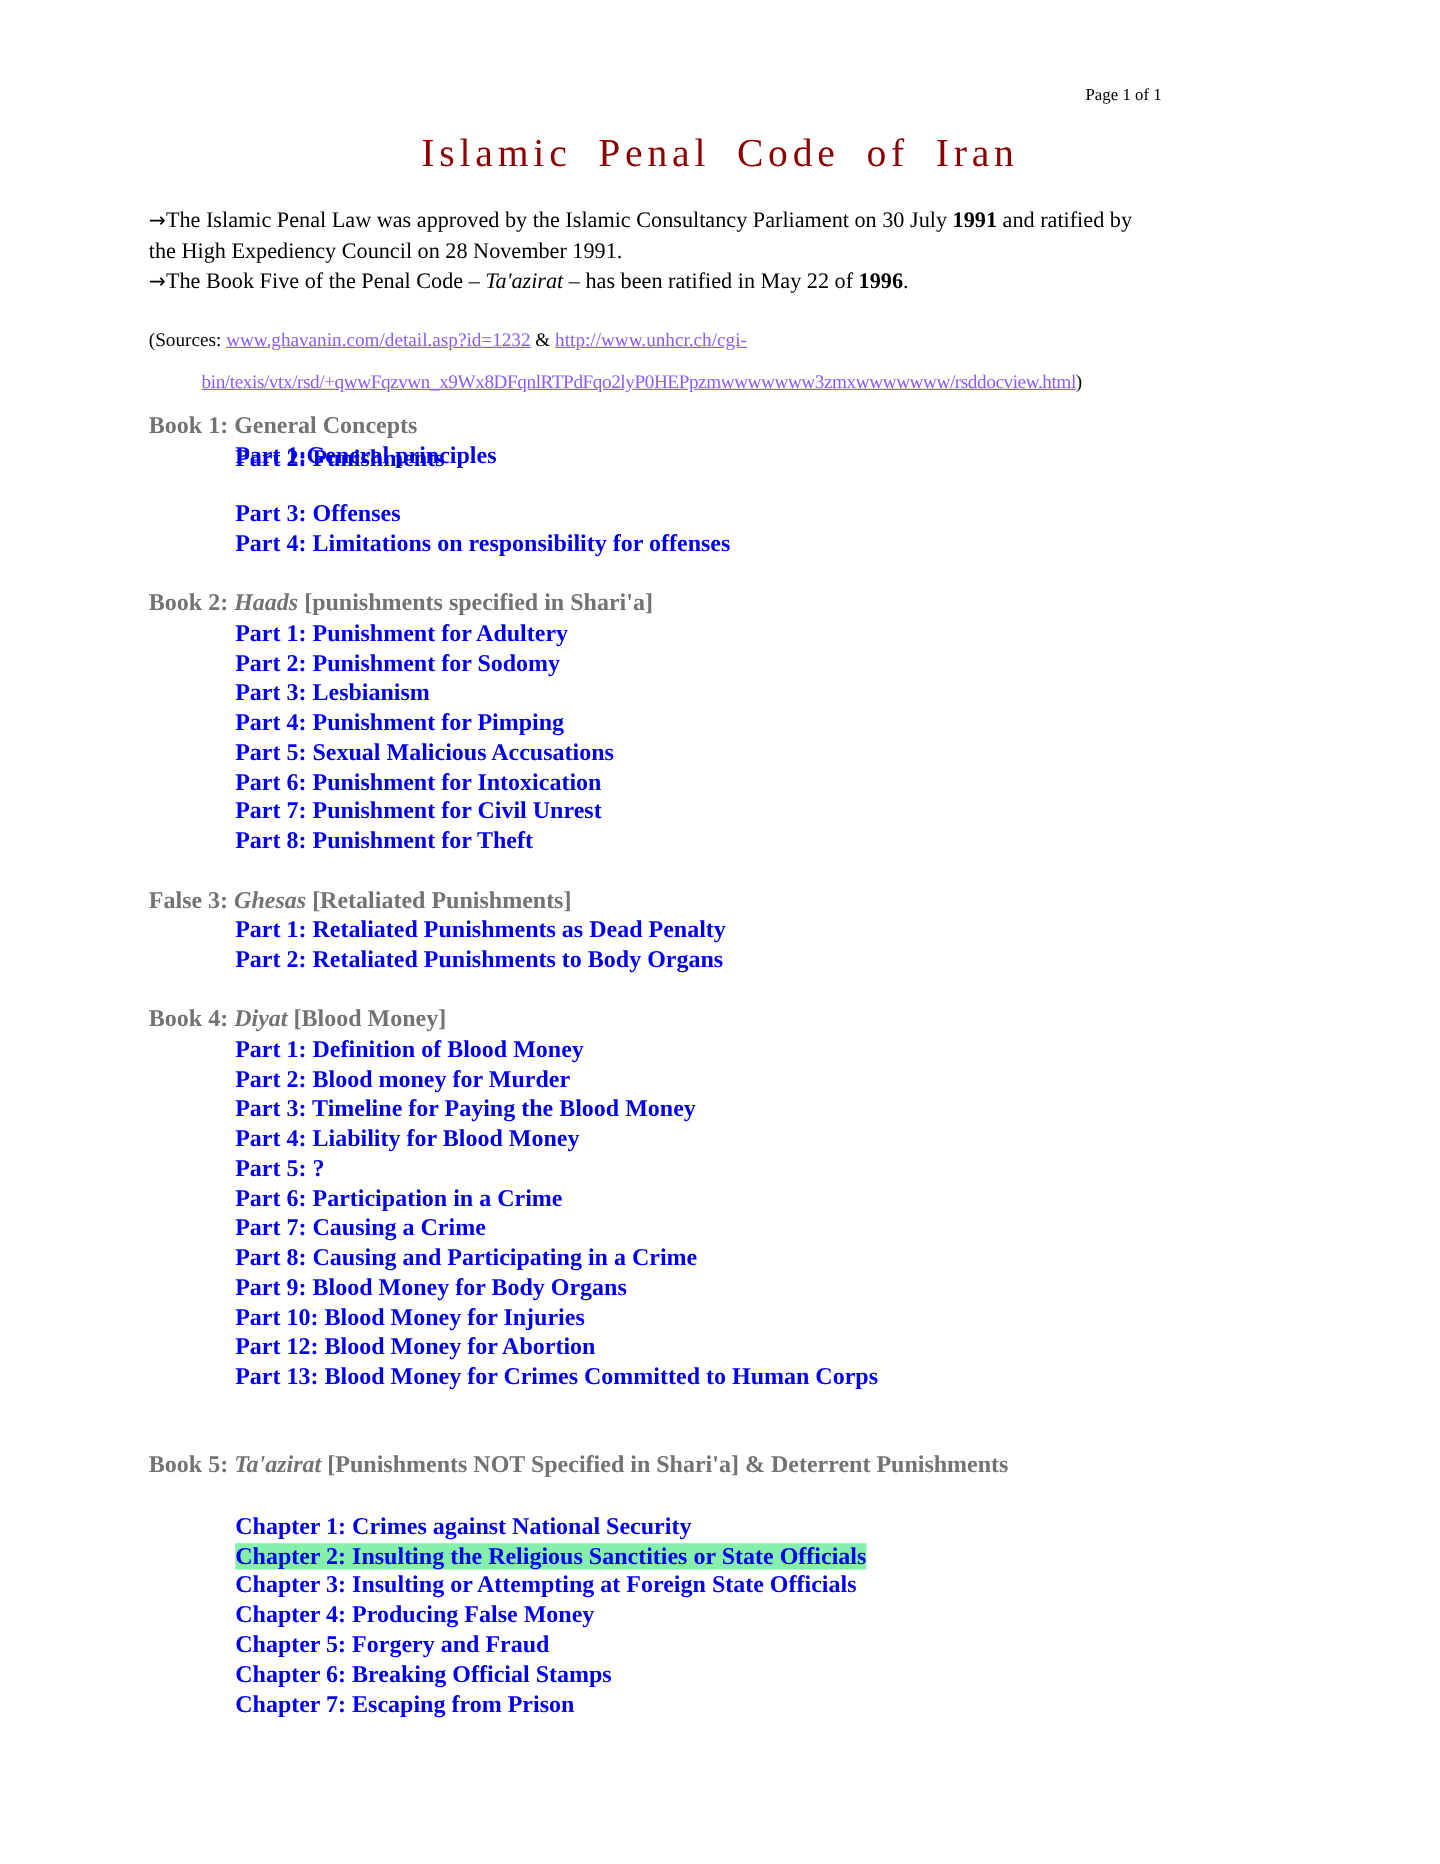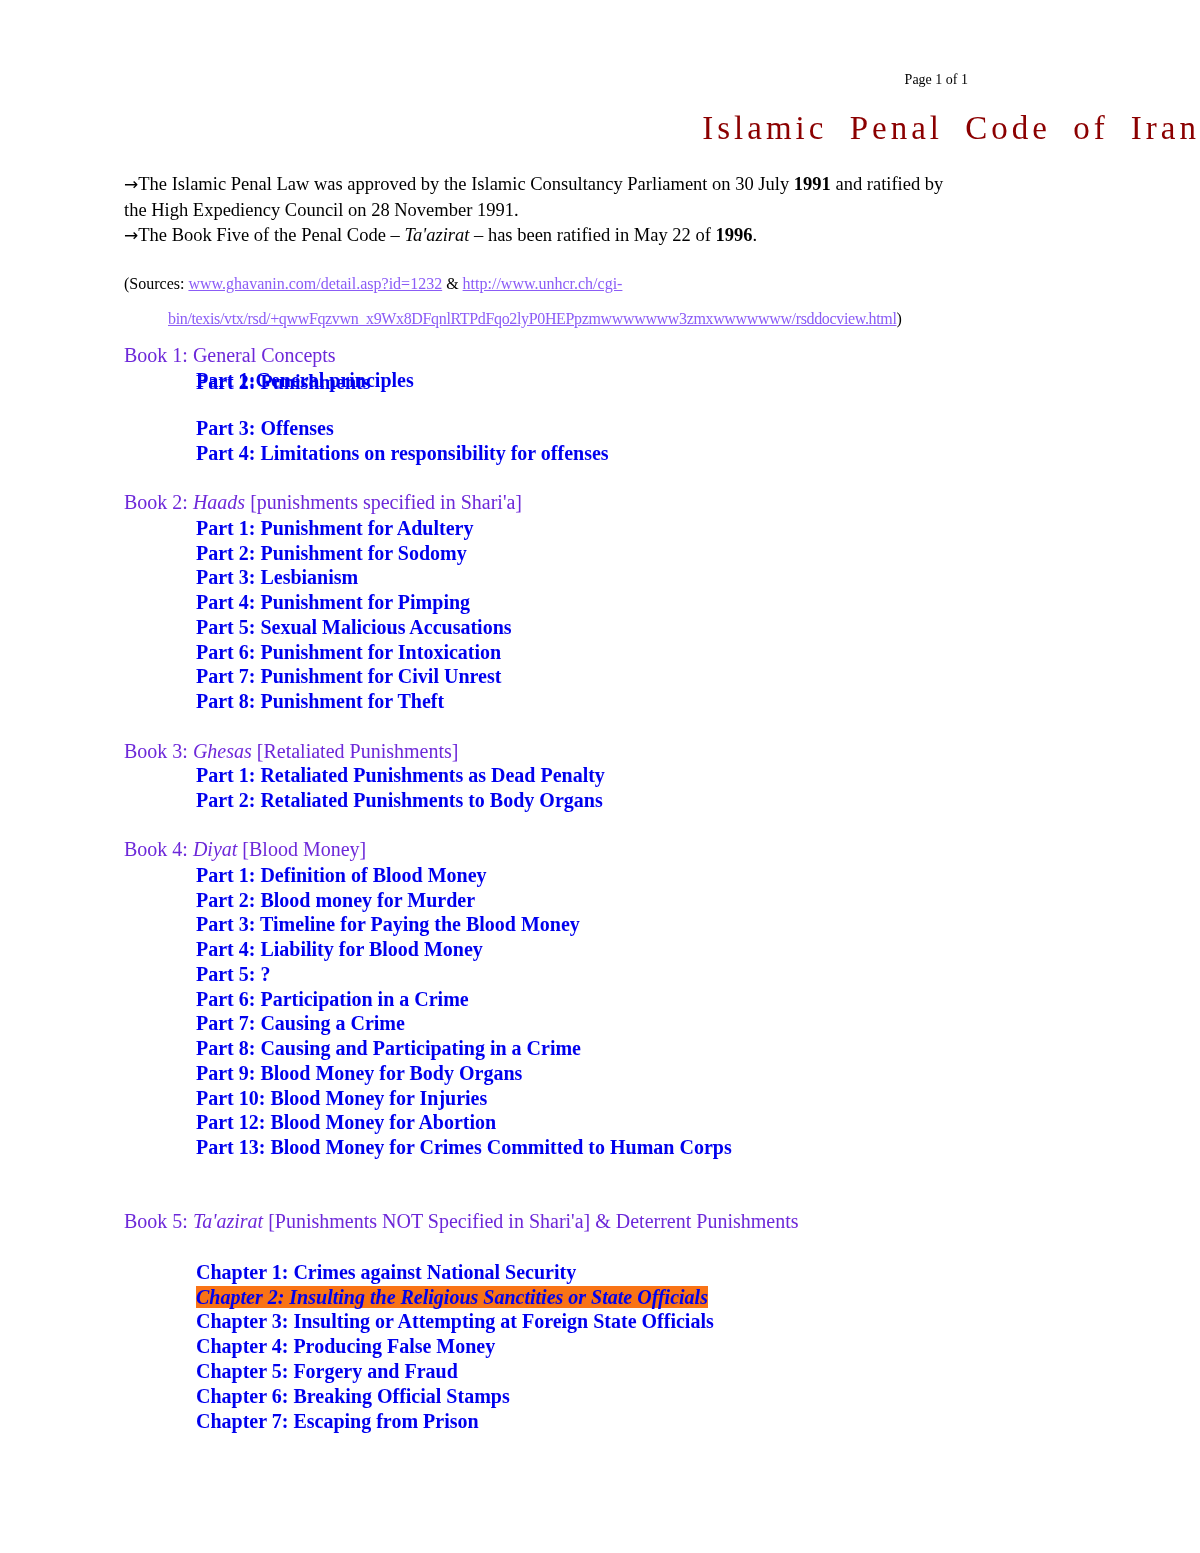--- a/index.html
+++ b/index.html
@@ -1,29 +1,29 @@
 <!DOCTYPE html>
 <html><head>
 <meta charset="utf-8">
 <style>
   html, body { margin:0; padding:0; background:#ffffff; }
   body { width:1200px; height:1553px; position:relative; overflow:hidden;
          font-family:"Liberation Serif","DejaVu Serif",serif; color:#000; }
   .abs { position:absolute; white-space:nowrap; }
   .pagenum { right:232px; top:72px; font-size:14px;font-family:Liberation Serif, serif; }
-  .title { left:0; width:1200px; text-align:right; top:110px; font-size:33px;
+  .title { left:0; width:1200px; text-align:center; top:110px; font-size:33px;
            color:#8b0000; letter-spacing:4px; word-spacing:10px; }
   .para { left:124px; font-size:18.5px; }
   .arrow { font-family:"DejaVu Sans",sans-serif; font-size:17px; }
   .b { font-weight:bold; }
   .src { left:124px; font-size:16px; }
   a.lnk { color:#8b5cf6; text-decoration:underline; }
-  .book { left:124px; font-size:20px; font-weight:normal; color:#6d28d9; }
+  .book { left:124px; font-size:20px; font-weight:bold; color:#737373; }
   .part { left:196px; font-size:20px; font-weight:bold; color:#0000ee; }
-  .hl { background:#f97316;font-style:italic; }
+  .hl { background:#86efac; }
   i { font-style:italic; }
 </style>
 </head>
 <body>
 
 <div class="abs pagenum">Page 1 of 1</div>
 <div class="abs title">Islamic Penal Code of Iran</div>
 
 <div class="abs para" style="top:174px;">
   <span class="arrow">→</span><span>The Islamic Penal Law was approved by the Islamic Consultancy Parliament on 30 July </span><span class="b">1991</span><span> and ratified by</span>
@@ -54,21 +54,21 @@
 <div class="abs part" style="top:517px;">Part 1: Punishment for Adultery</div>
 <div class="abs part" style="top:542px;">Part 2: Punishment for Sodomy</div>
 <div class="abs part" style="top:566px;">Part 3: Lesbianism</div>
 <div class="abs part" style="top:591px;">Part 4: Punishment for Pimping</div>
 <div class="abs part" style="top:616px;">Part 5: Sexual Malicious Accusations</div>
 <div class="abs part" style="top:641px;">Part 6: Punishment for Intoxication</div>
 <div class="abs part" style="top:665px;">Part 7: Punishment for Civil Unrest</div>
 <div class="abs part" style="top:690px;">Part 8: Punishment for Theft</div>
 
 <div class="abs book" style="top:740px;">
-  <span>Book 3: </span><i>Ghesas</i><span> [Retaliated Punishments]</span>
+  <span>False 3: </span><i>Ghesas</i><span> [Retaliated Punishments]</span>
 </div>
 <div class="abs part" style="top:764px;">Part 1: Retaliated Punishments as Dead Penalty</div>
 <div class="abs part" style="top:789px;">Part 2: Retaliated Punishments to Body Organs</div>
 
 <div class="abs book" style="top:838px;">
   <span>Book 4: </span><i>Diyat</i><span> [Blood Money]</span>
 </div>
 <div class="abs part" style="top:864px;">Part 1: Definition of Blood Money</div>
 <div class="abs part" style="top:889px;">Part 2: Blood money for Murder</div>
 <div class="abs part" style="top:913px;">Part 3: Timeline for Paying the Blood Money</div>

